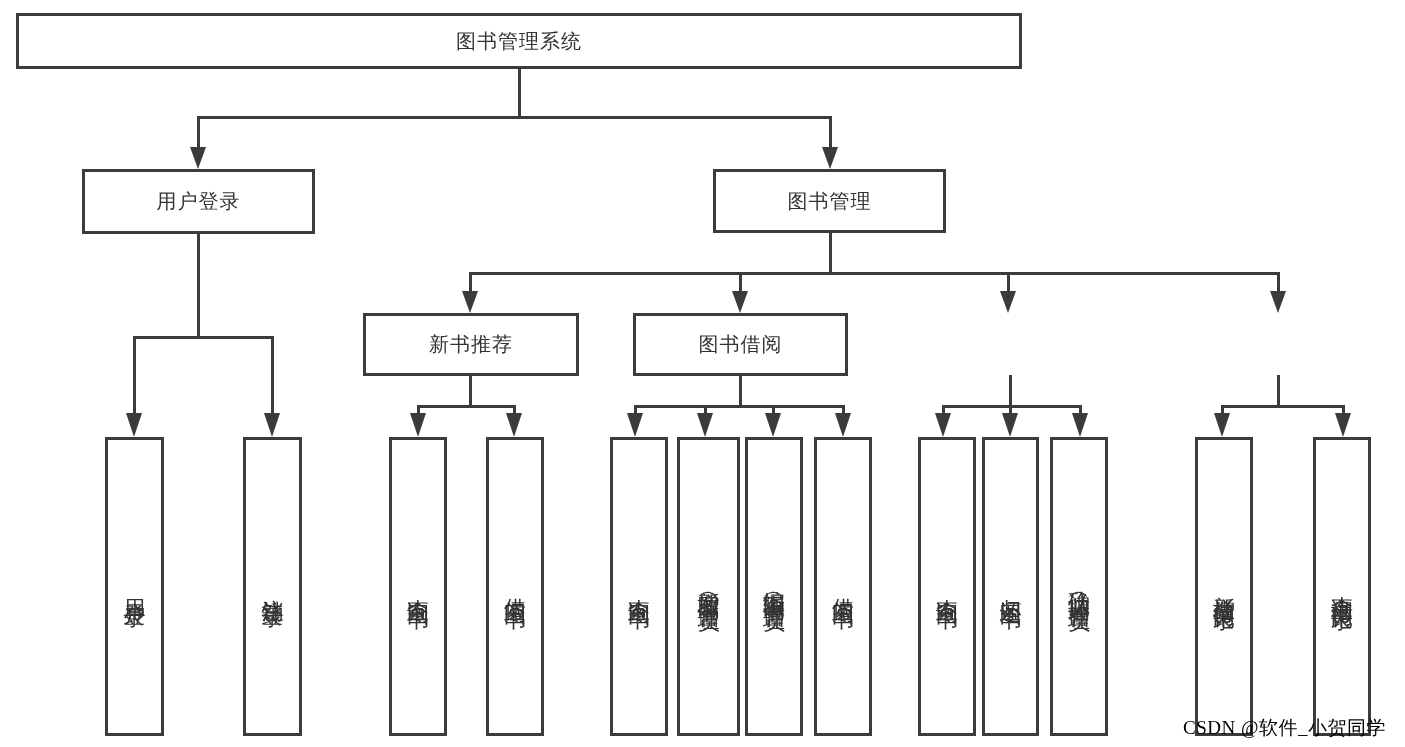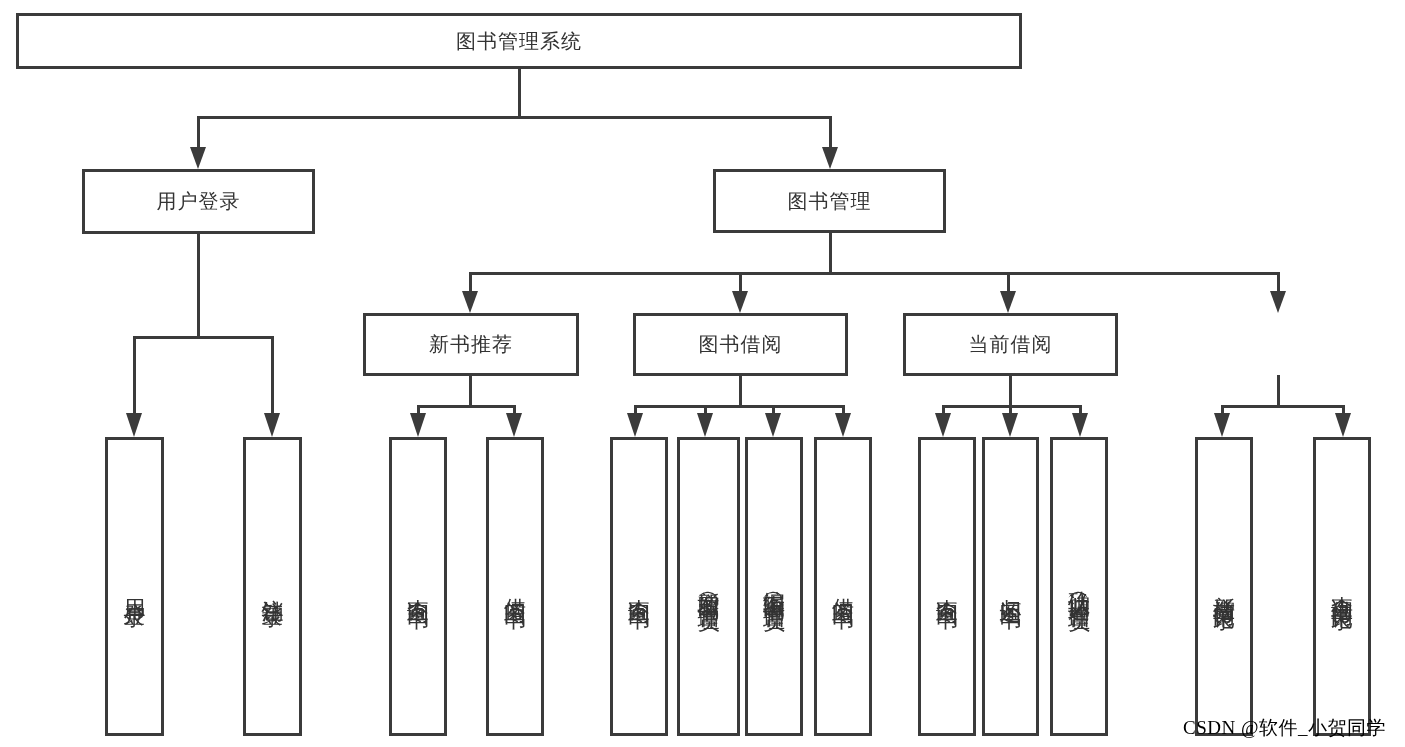--- a/index.html
+++ b/index.html
@@ -122,23 +122,20 @@
   <div class="box" style="left:363px;top:313px;width:216px;height:63px;">
     <span class="hlabel">新书推荐</span>
   </div>
 
   <div class="box" style="left:713px;top:169px;width:233px;height:64px;">
     <span class="hlabel">图书管理</span>
   </div>
   <div class="box" style="left:633px;top:313px;width:215px;height:63px;">
     <span class="hlabel">图书借阅</span>
   </div>
-  <div class="box" style="left:903px;top:313px;width:215px;height:63px;">
-    <span class="hlabel">当前借阅</span>
-  </div>
 
   <div class="box" style="left:105px;top:437px;width:59px;height:299px;">
     <span class="vlabel">用户登录</span>
   </div>
   <div class="box" style="left:243px;top:437px;width:59px;height:299px;">
     <span class="vlabel">注销登录</span>
   </div>
 
   <div class="box" style="left:389px;top:437px;width:58px;height:299px;">
     <span class="vlabel">查询图书</span>

